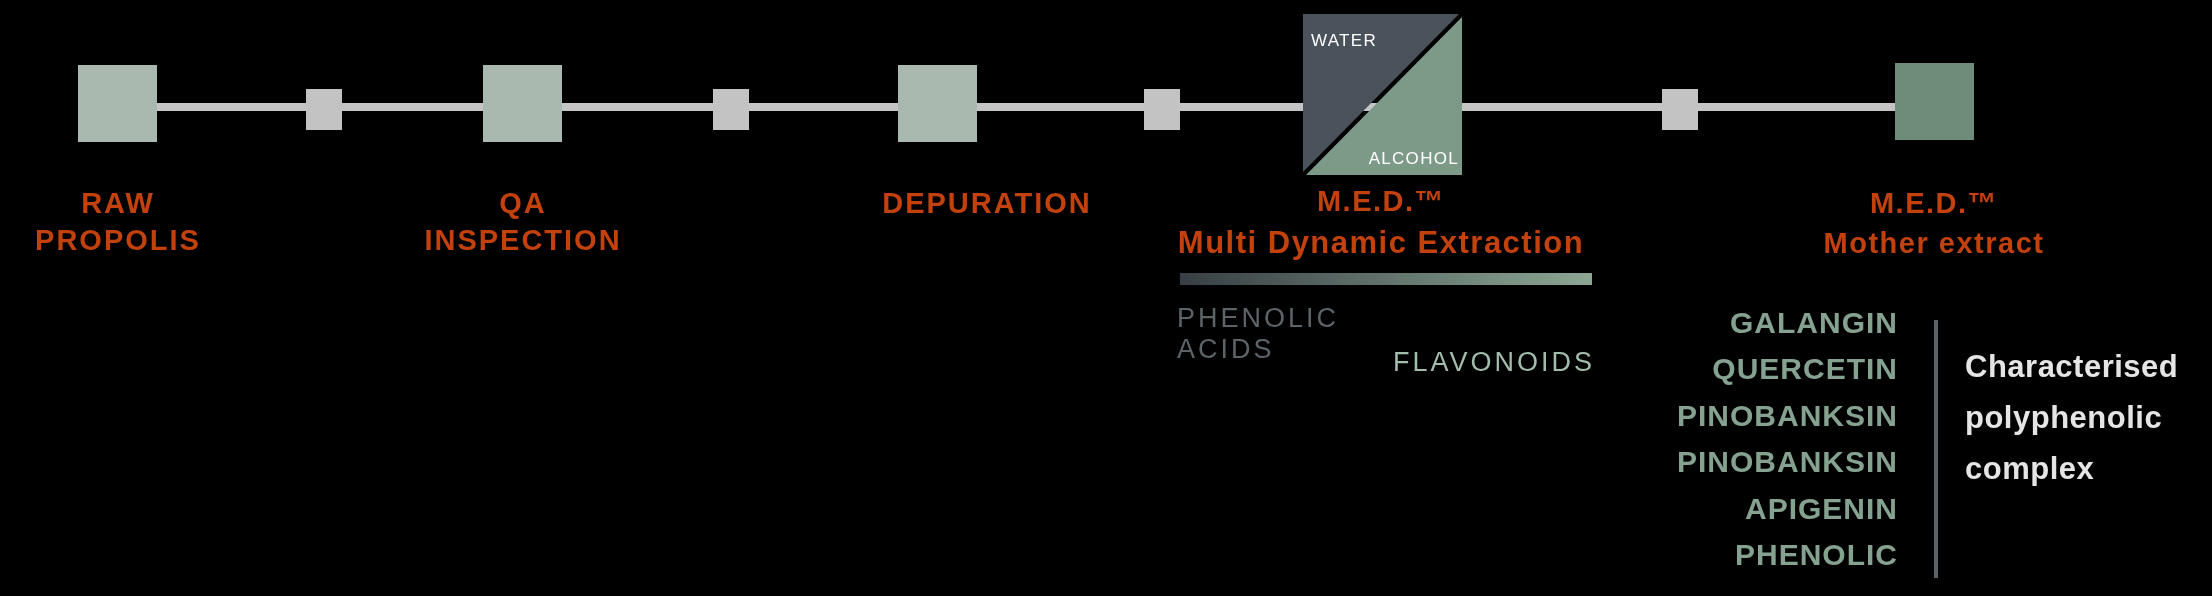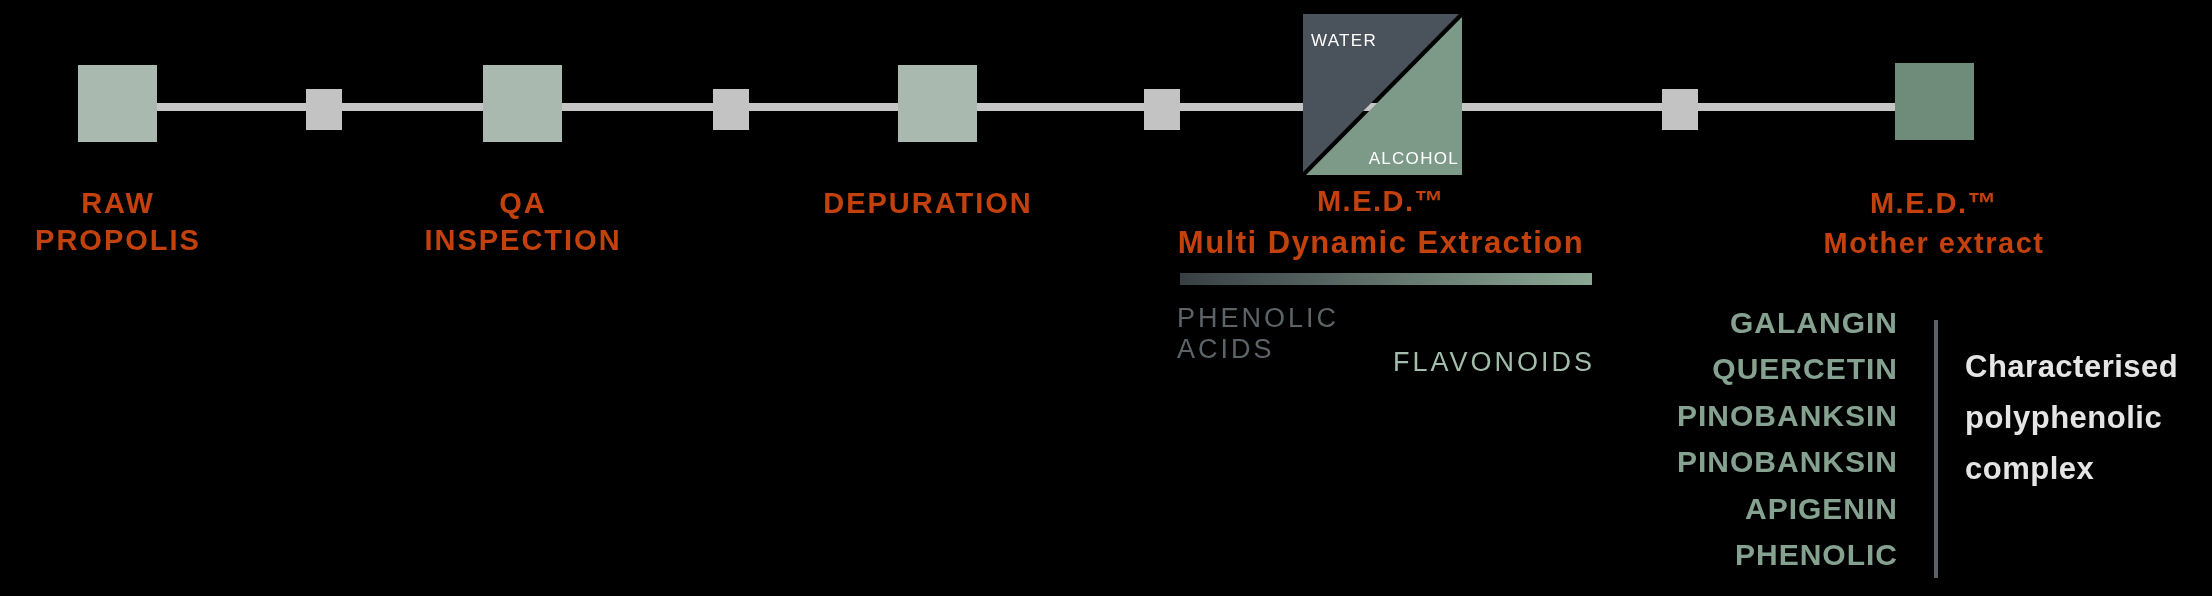--- a/index.html
+++ b/index.html
@@ -66,21 +66,21 @@
   <div class="step-label" style="left:118px;top:185px;">
     <div>RAW</div>
     <div>PROPOLIS</div>
   </div>
 
   <div class="step-label" style="left:523px;top:185px;">
     <div>QA</div>
     <div>INSPECTION</div>
   </div>
 
-  <div class="step-label" style="left:928px;top:185px;">
+  <div class="step-label" style="left:987px;top:185px;">
     <div>DEPURATION</div>
   </div>
 
   <div class="step-label" style="left:1381px;top:181px;">
     <div class="med-l1">M.E.D.™</div>
     <div class="med-l2">Multi Dynamic Extraction</div>
   </div>
 
   <div class="step-label" style="left:1934px;top:183px;">
     <div class="mo-l1">M.E.D.™</div>

